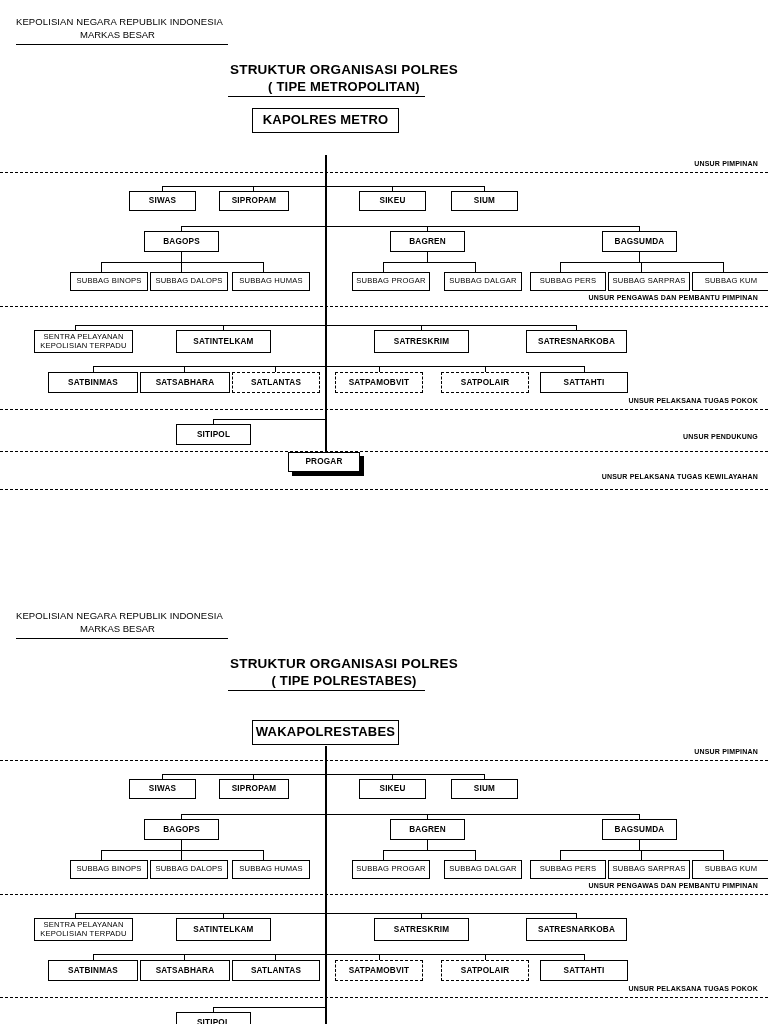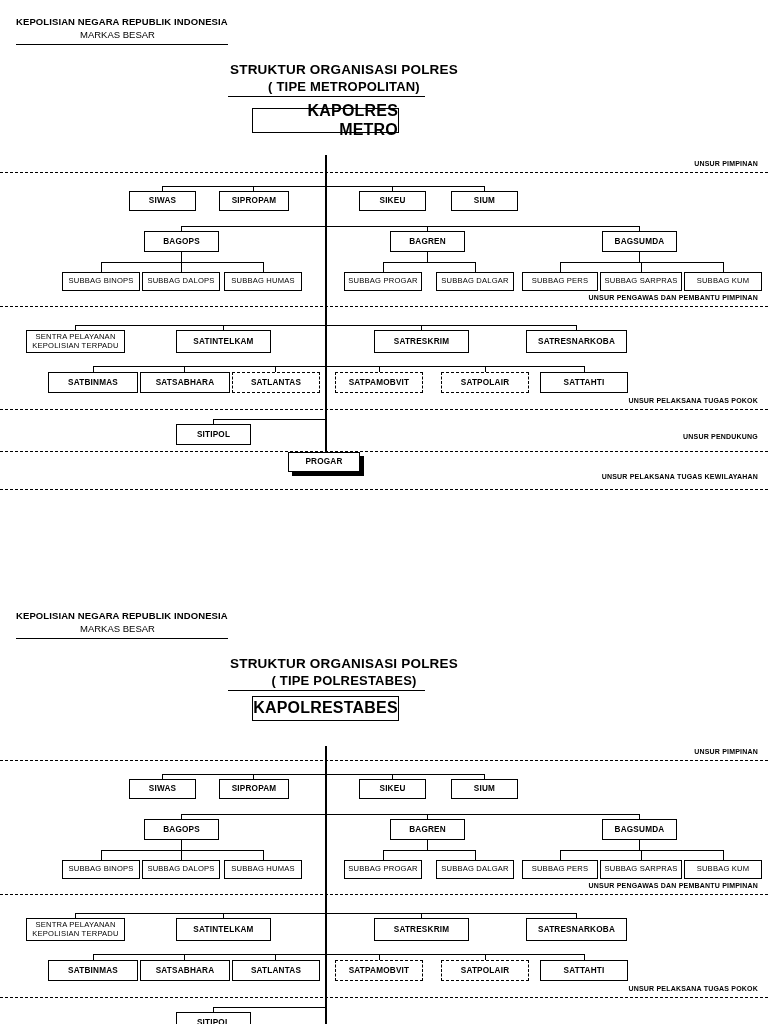--- a/index.html
+++ b/index.html
@@ -5,40 +5,40 @@
   html,body{margin:0;padding:0;}
   body{
     width:768px;height:1024px;
     background:#ffffff;
     font-family:"Liberation Sans", sans-serif;
     color:#000;
     overflow:hidden;
     position:relative;
   }
   .chart{position:relative;width:768px;}
-  .hdr{position:absolute;font-size:9.5px;letter-spacing:.1px;white-space:nowrap;font-weight:bold;}
+  .hdr{position:absolute;font-size:9.5px;letter-spacing:.1px;white-space:nowrap;}
   .hdr2{position:absolute;font-size:9.5px;white-space:nowrap;}
   .hrule{position:absolute;border-top:1.2px solid #000;}
   .title{position:absolute;width:100%;text-align:center;font-size:13.5px;font-weight:bold;letter-spacing:.2px;}
   .subtitle{position:absolute;width:100%;text-align:center;font-size:13px;font-weight:bold;letter-spacing:.2px;}
   .box{
     position:absolute;
     border:1.4px solid #000;
     background:#fff;
     display:flex;align-items:center;justify-content:center;
     text-align:center;
     font-size:8.2px;font-weight:bold;
     letter-spacing:.2px;
     box-sizing:border-box;
     line-height:1.15;
     z-index:3;
   }
   .box.dashed{border-style:dashed;}
-  .box.big{font-size:16px;text-align:right;}
-  .box.two{font-size:7.6px;font-weight:normal;}
+  .box.big{font-size:13px;text-align:right;}
+  .box.two{font-size:7.6px;font-weight:normal;margin-left:8px;}
   .line{position:absolute;background:#000;z-index:1;}
   .vline{width:1.4px;}
   .hline{height:1.4px;}
   .spine{position:absolute;width:2px;background:#000;z-index:0;}
   .dash{position:absolute;border-top:1.3px dashed #000;width:768px;left:0;z-index:0;}
   .lbl{position:absolute;font-size:7px;font-weight:bold;letter-spacing:.2px;white-space:nowrap;}
   .shadow{position:absolute;background:#000;z-index:2;}
 </style>
 </head>
 <body>
@@ -163,21 +163,21 @@
   <div class="dash" style="top:166px;"></div>
   <div class="dash" style="top:300px;"></div>
   <div class="dash" style="top:403px;"></div>
 
   <div class="lbl" style="right:10px;top:154px;">UNSUR PIMPINAN</div>
   <div class="lbl" style="right:10px;top:288px;">UNSUR PENGAWAS DAN PEMBANTU PIMPINAN</div>
   <div class="lbl" style="right:10px;top:391px;">UNSUR PELAKSANA TUGAS POKOK</div>
 
   <div class="spine" style="left:325px;top:152px;height:278px;"></div>
 
-  <div class="box big" style="left:252px;top:102px;width:147px;height:25px;">KAPOLRESTABES</div>
+  <div class="box big" style="left:252px;top:126px;width:147px;height:25px;">WAKAPOLRESTABES</div>
 
   <div class="line hline" style="left:162px;top:780px;width:0px;"></div>
   <div class="line hline" style="left:162px;top:180px;width:322px;"></div>
   <div class="line vline" style="left:162px;top:180px;height:6px;"></div>
   <div class="line vline" style="left:253px;top:180px;height:6px;"></div>
   <div class="line vline" style="left:392px;top:180px;height:6px;"></div>
   <div class="line vline" style="left:484px;top:180px;height:6px;"></div>
 
   <div class="box" style="left:129px;top:185px;width:67px;height:20px;">SIWAS</div>
   <div class="box" style="left:219px;top:185px;width:70px;height:20px;">SIPROPAM</div>

